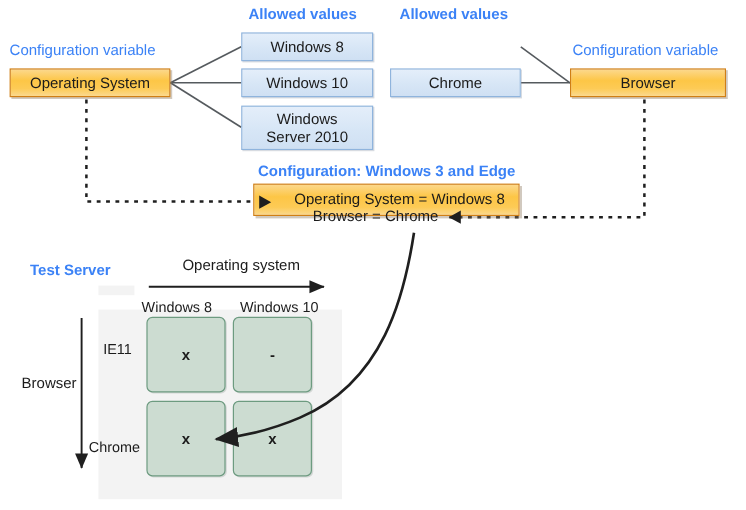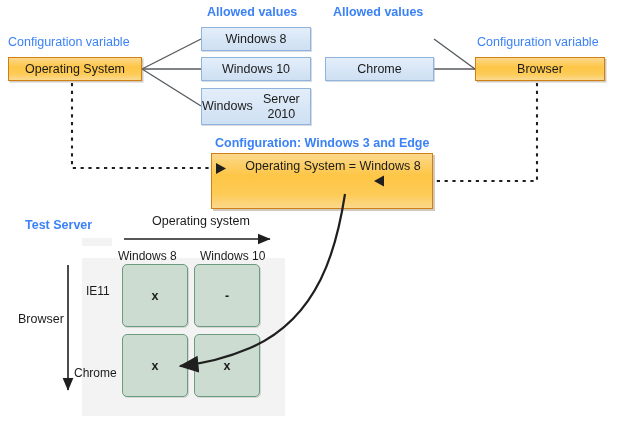--- a/index.html
+++ b/index.html
@@ -90,31 +90,32 @@
   <div class="node obox" style="left:475px;top:57px;width:130px;height:24px;">
     <span>Browser</span>
   </div>
 
   <div class="node vbox" style="left:201px;top:27px;width:110px;height:24px;">
     <span>Windows 8</span>
   </div>
   <div class="node vbox" style="left:201px;top:57px;width:110px;height:24px;">
     <span>Windows 10</span>
   </div>
-  <div class="node vbox" style="left:201px;top:88px;width:110px;height:37px;flex-direction:row;">
+  <div class="node vbox" style="left:201px;top:88px;width:110px;height:37px;flex-direction:column;">
     <span>Windows</span>
     <span>Server 2010</span>
   </div>
 
   <div class="node vbox" style="left:325px;top:57px;width:109px;height:24px;">
     <span>Chrome</span>
   </div>
 
-  <div class="node cfgbox" style="left:211px;top:153px;width:222px;height:56px;">
+  <div class="node cfgbox" style="left:211px;top:153px;width:222px;height:27px;">
     <div class="cfg-l1">Operating System = Windows 8</div>
+    <div class="cfg-l2">Browser = Chrome</div>
   </div>
 
   <div class="mxbg" style="left:82px;top:238px;width:30px;height:8px;"></div>
   <div class="mxbg" style="left:82px;top:258px;width:203px;height:158px;"></div>
 
   <div class="caption b" style="left:25px;top:218px;">Test Server</div>
   <div class="mlabel" style="left:152px;top:214px;font-size:12.5px;">Operating system</div>
   <div class="mlabel" style="left:18px;top:312px;font-size:12.5px;">Browser</div>
 
   <div class="mlabel" style="left:118px;top:249px;">Windows 8</div>

